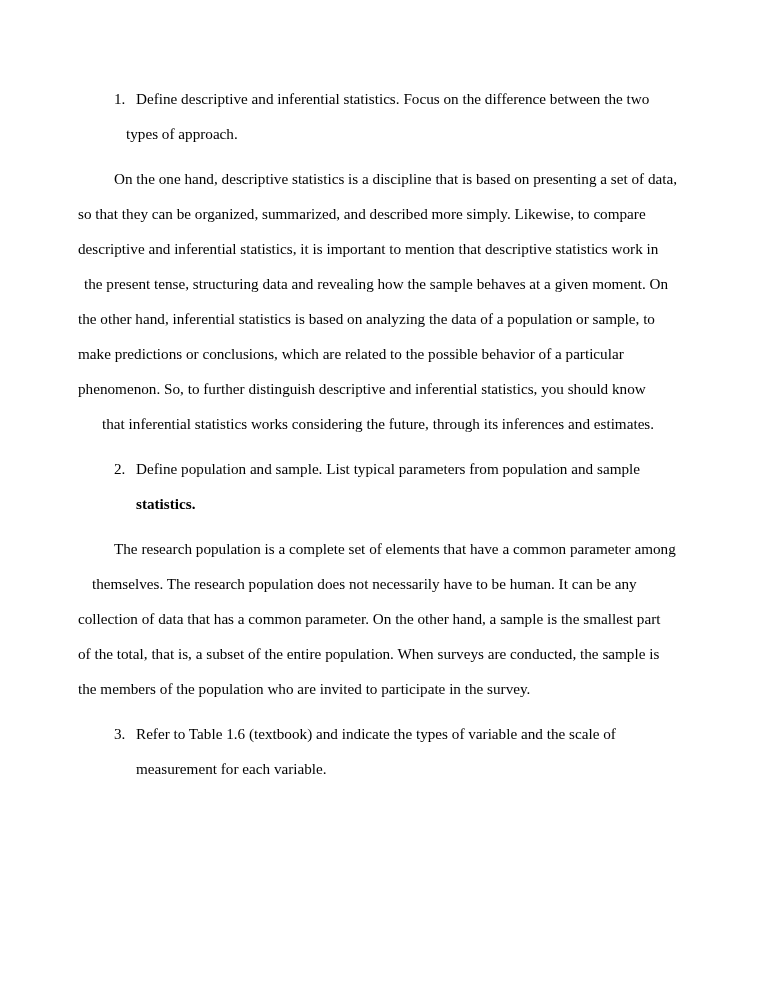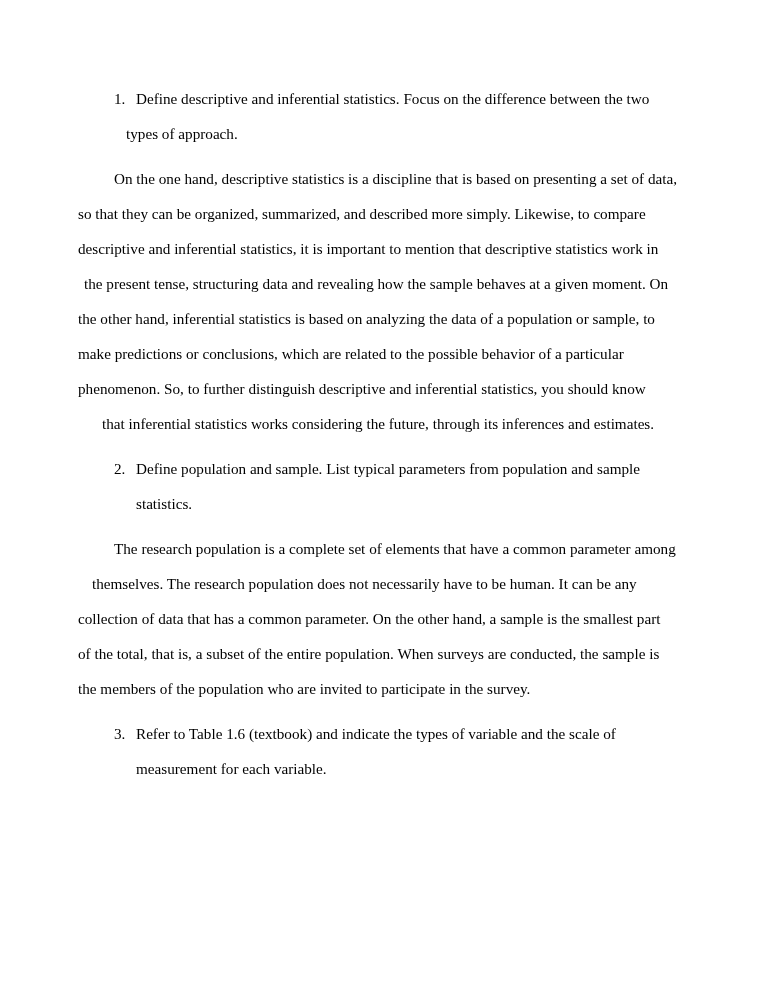--- a/index.html
+++ b/index.html
@@ -33,21 +33,21 @@
     <span class="line" style="left:84px; top:275px;">the present tense, structuring data and revealing how the sample behaves at a given moment. On</span>
     <span class="line" style="left:78px; top:310px;">the other hand, inferential statistics is based on analyzing the data of a population or sample, to</span>
     <span class="line" style="left:78px; top:345px;">make predictions or conclusions, which are related to the possible behavior of a particular</span>
     <span class="line" style="left:78px; top:380px;">phenomenon. So, to further distinguish descriptive and inferential statistics, you should know</span>
     <span class="line" style="left:84px; top:415px;margin-left:18px;">that inferential statistics works considering the future, through its inferences and estimates.</span>
   </div>
 
   <div>
     <span class="num" style="left:114px; top:460px;">2.</span>
     <span class="line" style="left:136px; top:460px;">Define population and sample. List typical parameters from population and sample</span>
-    <span class="line" style="left:136px; top:495px;">statistics.</span>
+    <span class="line" style="left:136px; top:495px;font-weight:bold;">statistics.</span>
   </div>
 
   <div>
     <span class="line" style="left:114px; top:540px;">The research population is a complete set of elements that have a common parameter among</span>
     <span class="line" style="left:78px; top:575px;margin-left:14px;">themselves. The research population does not necessarily have to be human. It can be any</span>
     <span class="line" style="left:78px; top:610px;">collection of data that has a common parameter. On the other hand, a sample is the smallest part</span>
     <span class="line" style="left:78px; top:645px;">of the total, that is, a subset of the entire population. When surveys are conducted, the sample is</span>
     <span class="line" style="left:78px; top:680px;">the members of the population who are invited to participate in the survey.</span>
   </div>
 

